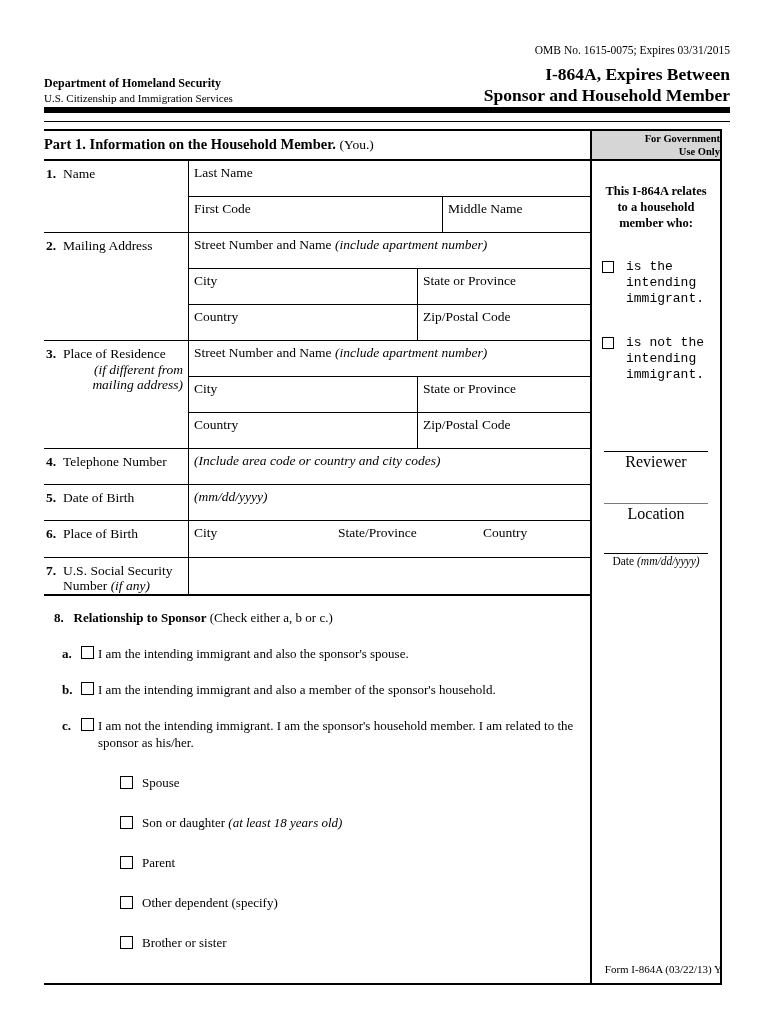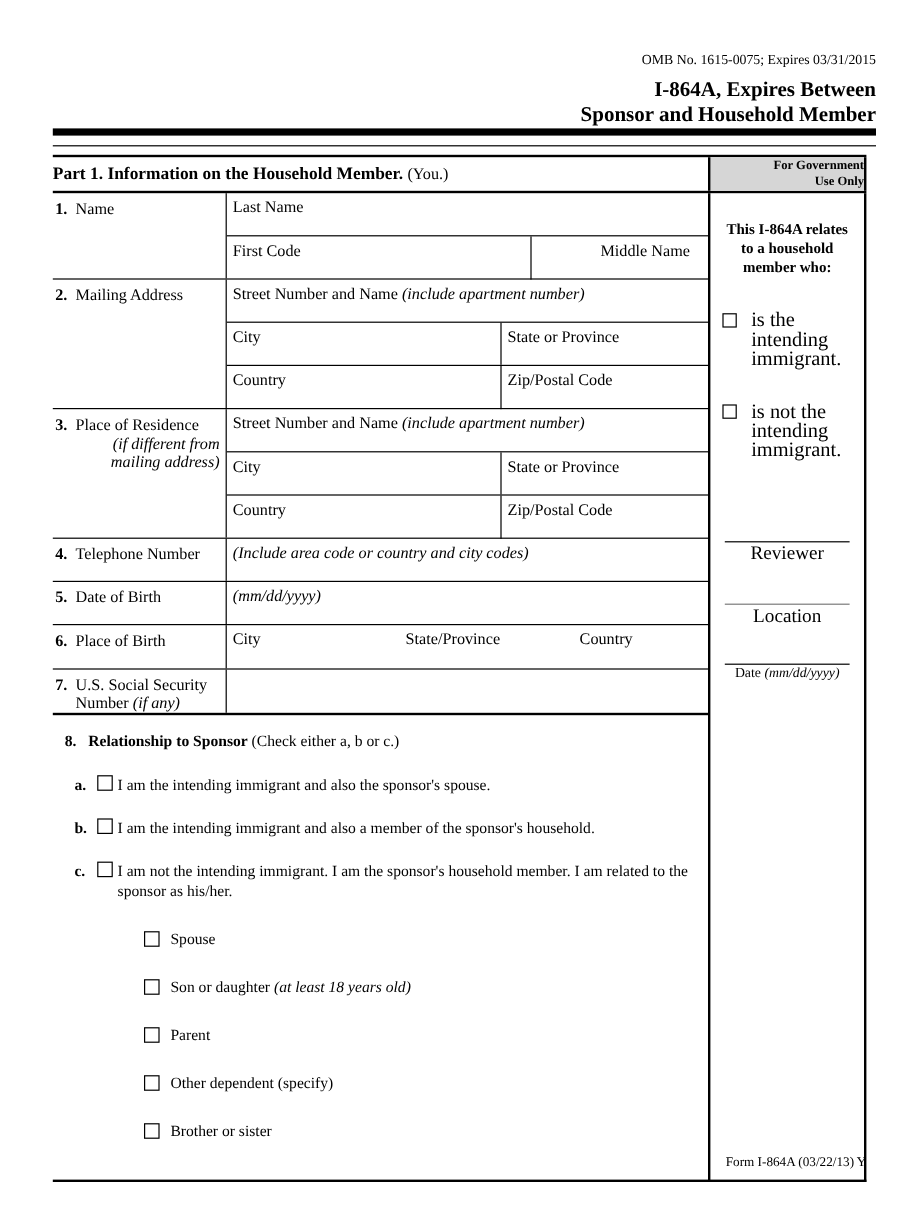--- a/index.html
+++ b/index.html
@@ -214,44 +214,44 @@
     border-right: 1.4px solid #000;
     box-sizing: border-box;
     font-size: 13.5px;
     padding: 4px 0 0 5px;
   }
   .name-mid-r {
     position: absolute;
     left: 254px; top: 0;
     right: 0; height: 100%;
     font-size: 13.5px;
-    padding: 4px 15px 0 5px;
-    box-sizing: border-box;
-    text-align: right;
+    padding: 4px 0 0 5px;
+    box-sizing: border-box;
   }
   .inline3 {
     position: absolute;
     font-size: 13.5px;
     top: 4px;
   }
 
   
   .gov-intro {
     margin: 22px 8px 0 8px;
     text-align: center;
     font-weight: bold;
     font-size: 12.5px;
     line-height: 16px;
   }
   .gov-check {
     position: relative;
     margin: 16px 6px 0 10px;
-    font-size: 17px;
+    font-size: 13px;
     line-height: 16px;
     padding-left: 24px;
+    font-family: Liberation Mono, monospace;
   }
   .gov-check .box {
     position: absolute;
     left: 0; top: 2px;
     width: 12px; height: 12px;
     border: 1.2px solid #000;
     background: #fff;
     box-sizing: border-box;
   }
   .sigline {
@@ -328,20 +328,24 @@
     text-align: right;
   }
 </style>
 </head>
 <body>
 
 <div class="page">
 
   <div class="omb">OMB No. 1615-0075; Expires 03/31/2015</div>
 
+  <div class="agency">
+    <div class="dept">Department of Homeland Security</div>
+    <div class="sub">U.S. Citizenship and Immigration Services</div>
+  </div>
 
   <div class="form-title">
     <div>I-864A, Expires Between</div>
     <div>Sponsor and Household Member</div>
   </div>
 
   <div class="rule-thick"></div>
   <div class="rule-thin"></div>
 
   <div class="table-wrap">

